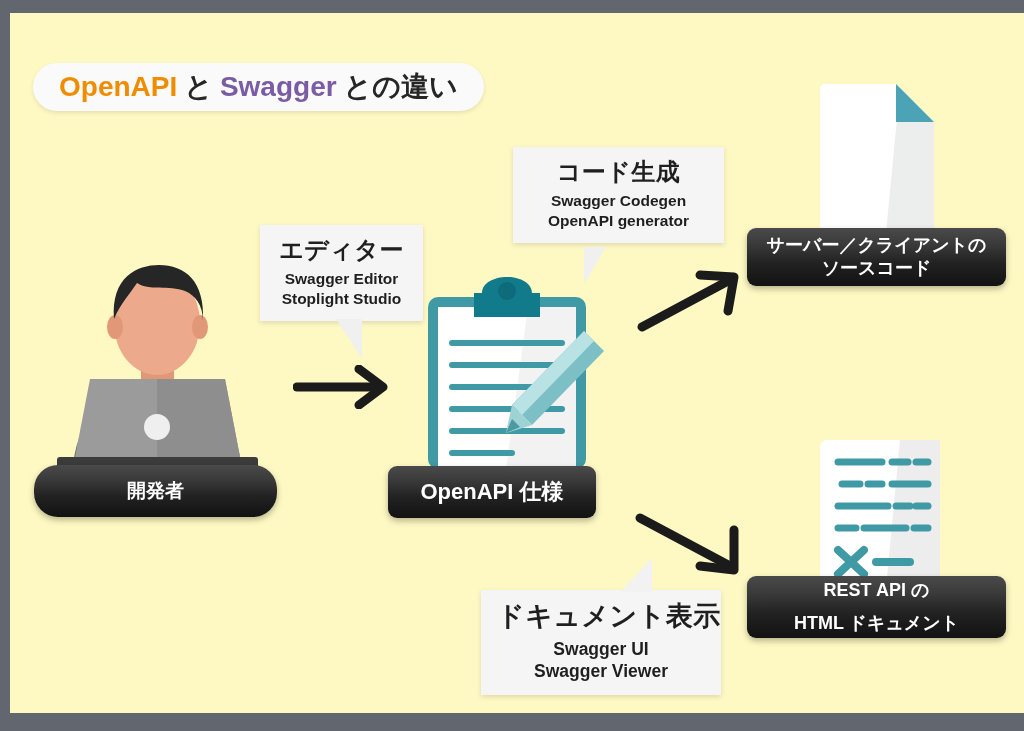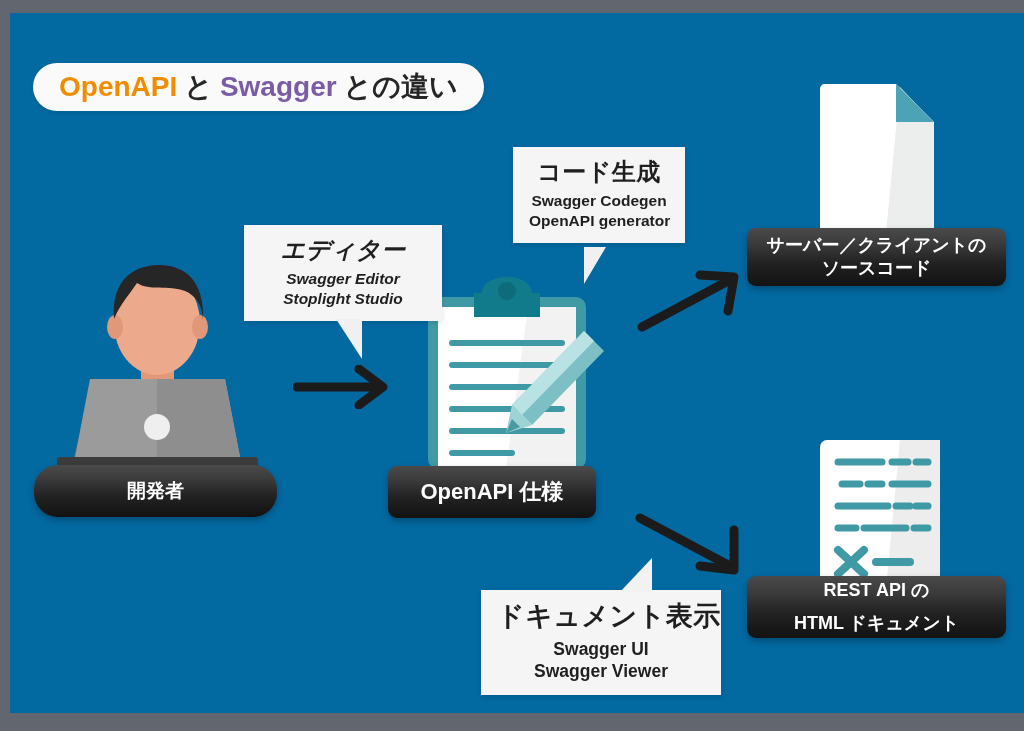--- a/index.html
+++ b/index.html
@@ -19,21 +19,21 @@
     width: 1024px;
     height: 731px;
     background: #62666f;
   }
   #canvas {
     position: absolute;
     left: 10px;
     top: 13px;
     width: 1014px;
     height: 700px;
-    background: #0369a1;
+    background: #fef9c3;
     overflow: hidden;
   }
 
   
   #title-pill {
     position: absolute;
     left: 23px;
     top: 50px;
     height: 48px;
     padding: 0 26px;
@@ -77,32 +77,32 @@
     color: #1f1f1f;
     line-height: 1.28;
     margin-top: 5px;
     white-space: nowrap;
   }
   .b-tail {
     position: absolute;
     width: 0; height: 0;
   }
 
-  #bubble-editor { left: 234px; top: 212px; width: 198px; font-style: italic; }
+  #bubble-editor { left: 250px; top: 212px; width: 163px; }
   #bubble-editor .b-head { font-size: 24px; }
   #bubble-editor .b-sub  { font-size: 15.5px; }
   #tail-editor {
     left: 318px; top: 306px;
     border-left: 8px solid transparent;
     border-right: 26px solid #f0f0f0;
     border-bottom: 40px solid transparent;
     transform: none;
   }
 
-  #bubble-codegen { left: 503px; top: 134px; width: 172px; }
+  #bubble-codegen { left: 503px; top: 134px; width: 211px; }
   #bubble-codegen .b-head { font-size: 24px; }
   #bubble-codegen .b-sub  { font-size: 15.5px; }
   #tail-codegen {
     left: 574px; top: 234px;
     border-left: 22px solid #f0f0f0;
     border-right: 8px solid transparent;
     border-bottom: 37px solid transparent;
   }
 
   #bubble-docs { left: 471px; top: 577px; width: 240px; }

